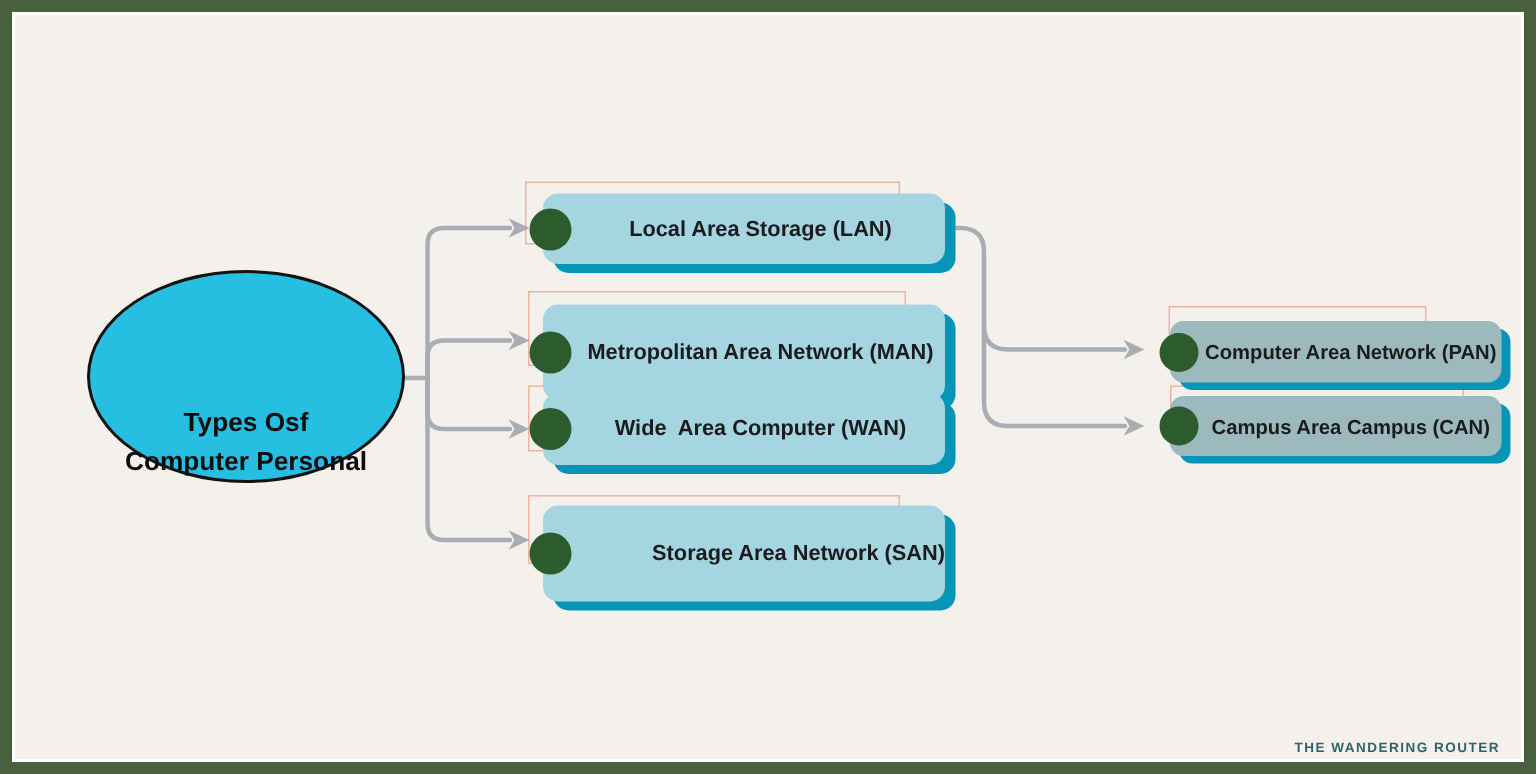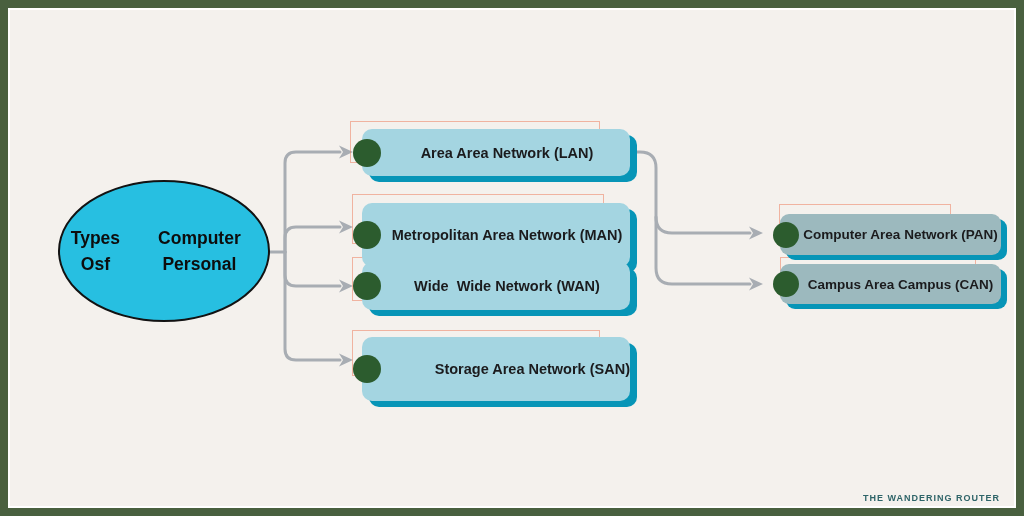--- a/index.html
+++ b/index.html
@@ -15,21 +15,21 @@
   
   svg.connectors{position:absolute;left:0;top:0;z-index:0;}
   .edge{stroke:var(--line,#a8adb3);stroke-width:3;fill:none;stroke-linecap:round;}
   .arrowhead{fill:var(--line,#a8adb3);stroke:none;}
 
   
   .root-ellipse{
     position:absolute;left:58px;top:180px;width:212px;height:142px;
     background:var(--root,#27bfe1);
     border:2.5px solid #121212;border-radius:50%;
-    display:flex;flex-direction:row;align-items:center;justify-content:flex-end;
+    display:flex;flex-direction:column;align-items:center;justify-content:flex-end;
     z-index:2;box-sizing:border-box;
     font-weight:bold;font-size:17.5px;line-height:1.5;color:#0d0d0d;text-align:center;
   }
 
   
   .accent{position:absolute;border:1px solid rgba(237,128,96,0.55);z-index:0;box-sizing:border-box;}
   .a-lan{left:350px;top:121px;width:250px;height:42px;}
   .a-man{left:352px;top:194px;width:252px;height:50px;}
   .a-wan{left:352px;top:257px;width:236px;height:44px;}
   .a-san{left:352px;top:330px;width:248px;height:46px;}
@@ -110,29 +110,29 @@
 <div class="accent a-pan"></div>
 <div class="accent a-can"></div>
 
 <div class="root-ellipse">
   <span>Types Osf</span>
   <span>Computer Personal</span>
 </div>
 
 <div class="node level1 n-lan">
   <span class="bullet"></span>
-  <span class="node-label">Area Area Network (LAN)</span>
+  <span class="node-label">Local Area Storage (LAN)</span>
 </div>
 <div class="node level1 n-man">
   <span class="bullet"></span>
   <span class="node-label">Metropolitan Area Network (MAN)</span>
 </div>
 <div class="node level1 n-wan">
   <span class="bullet"></span>
-  <span class="node-label">Wide  Wide Network (WAN)</span>
+  <span class="node-label">Wide  Area Computer (WAN)</span>
 </div>
 <div class="node level1 n-san">
   <span class="bullet"></span>
   <span class="node-label">Storage Area Network (SAN)</span>
 </div>
 
 <div class="node level2 n-pan">
   <span class="bullet"></span>
   <span class="node-label">Computer Area Network (PAN)</span>
 </div>

